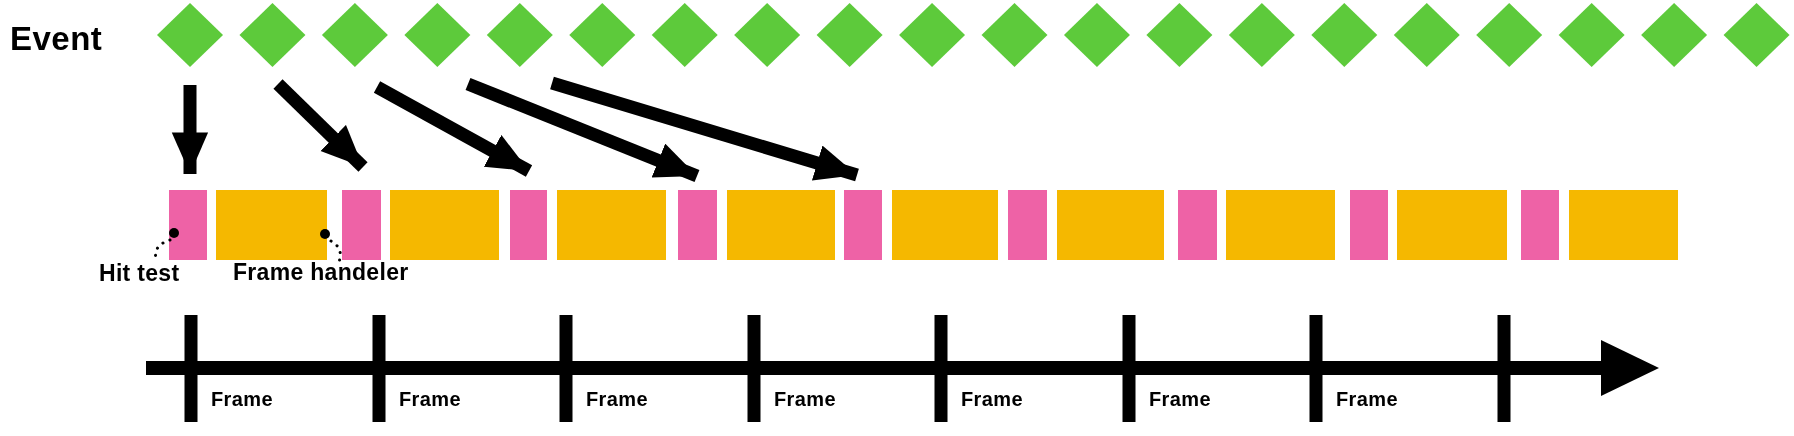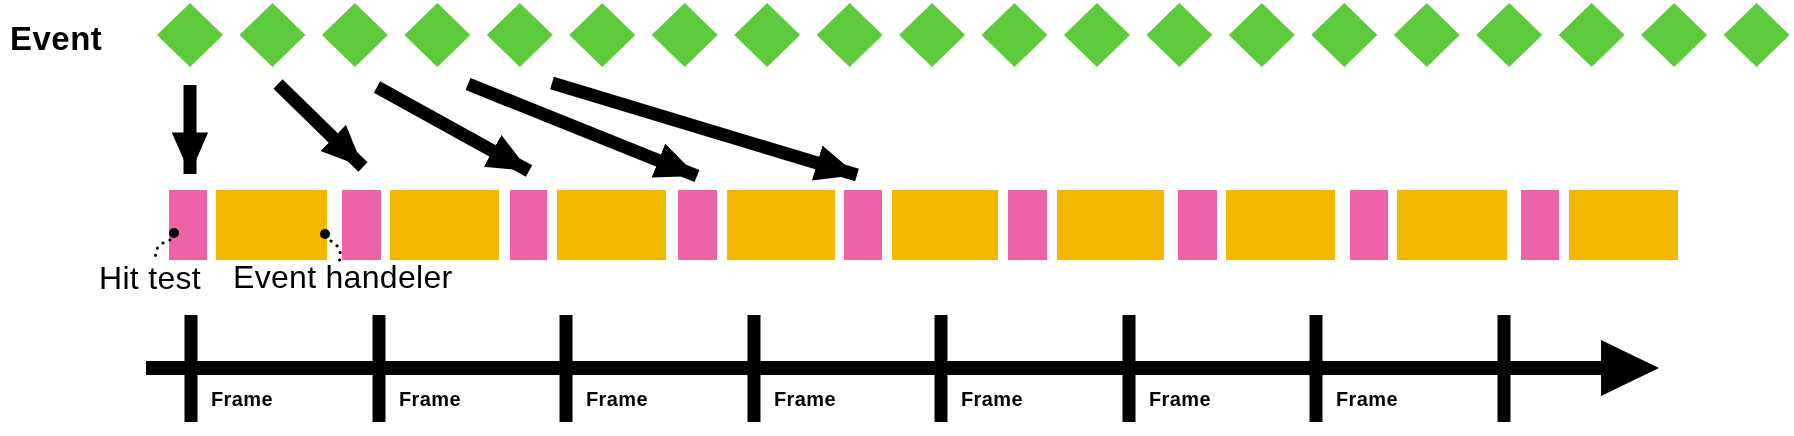--- a/index.html
+++ b/index.html
@@ -5,21 +5,21 @@
   html,body{margin:0;padding:0;background:#ffffff;}
   .canvas{
     position:relative;width:1794px;height:436px;background:#ffffff;
     font-family:"Liberation Sans", sans-serif;overflow:hidden;color:#000;
   }
   .canvas svg{position:absolute;left:0;top:0;}
   .title{
     position:absolute;font-size:33px;font-weight:700;letter-spacing:.5px;line-height:1;
   }
   .note{
-    position:absolute;font-size:32px;font-weight:400;letter-spacing:.3px;line-height:1;
+    position:absolute;font-size:23px;font-weight:700;letter-spacing:.3px;line-height:1;
   }
   .frame-label{
     position:absolute;font-size:20px;font-weight:700;letter-spacing:.4px;line-height:1;
   }
 </style>
 </head>
 <body>
 
 <div class="canvas">
 
@@ -93,21 +93,21 @@
         <rect x="747.5" y="315" width="13" height="107" fill="#000000"></rect>
         <rect x="934.5" y="315" width="13" height="107" fill="#000000"></rect>
         <rect x="1122.5" y="315" width="13" height="107" fill="#000000"></rect>
         <rect x="1309.5" y="315" width="13" height="107" fill="#000000"></rect>
         <rect x="1497.5" y="315" width="13" height="107" fill="#000000"></rect>
       </g>
   </svg>
 
   <div class="title" style="left: 10px; top: 22px;">Event</div>
   <div class="note" style="left: 99px; top: 262px;">Hit test</div>
-  <div class="note" style="left: 233px; top: 261px;">Event handeler</div>
+  <div class="note" style="left: 233px; top: 261px;">Frame handeler</div>
   <div id="frame-labels">
       <div class="frame-label" style="left: 211px; top: 389px;">Frame</div>
       <div class="frame-label" style="left: 399px; top: 389px;">Frame</div>
       <div class="frame-label" style="left: 586px; top: 389px;">Frame</div>
       <div class="frame-label" style="left: 774px; top: 389px;">Frame</div>
       <div class="frame-label" style="left: 961px; top: 389px;">Frame</div>
       <div class="frame-label" style="left: 1149px; top: 389px;">Frame</div>
       <div class="frame-label" style="left: 1336px; top: 389px;">Frame</div>
     </div>
 

